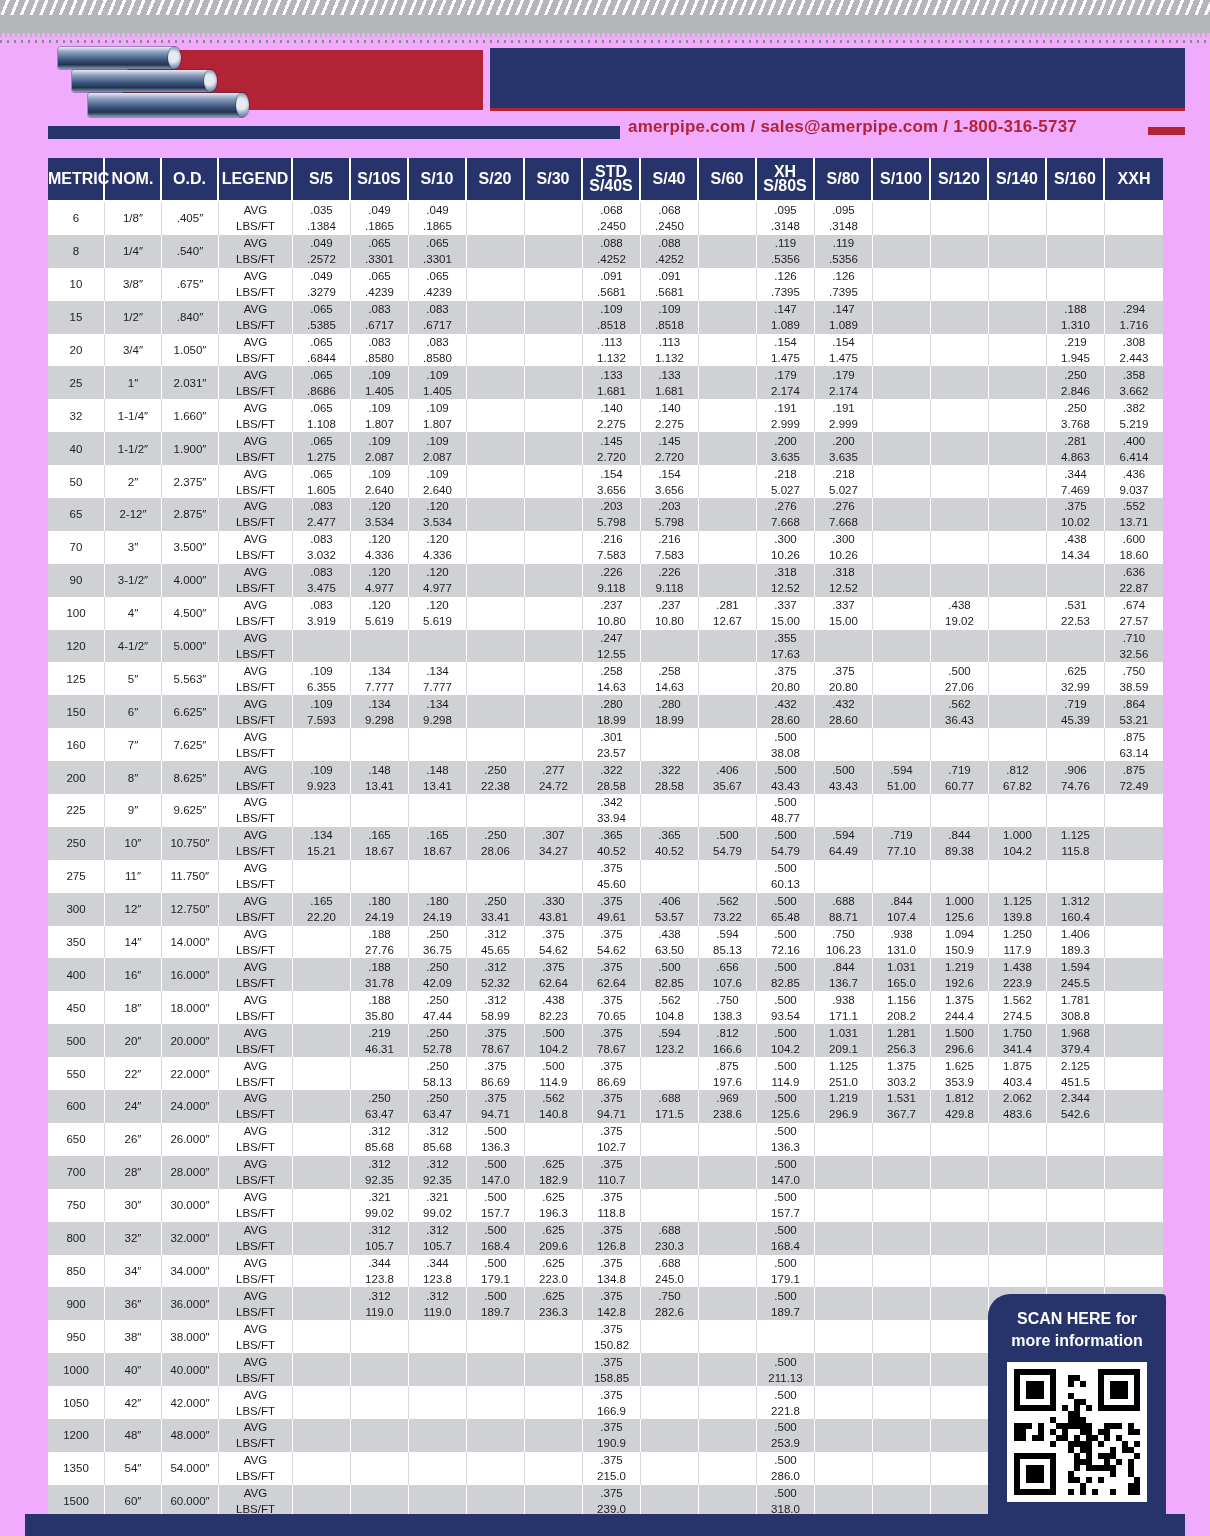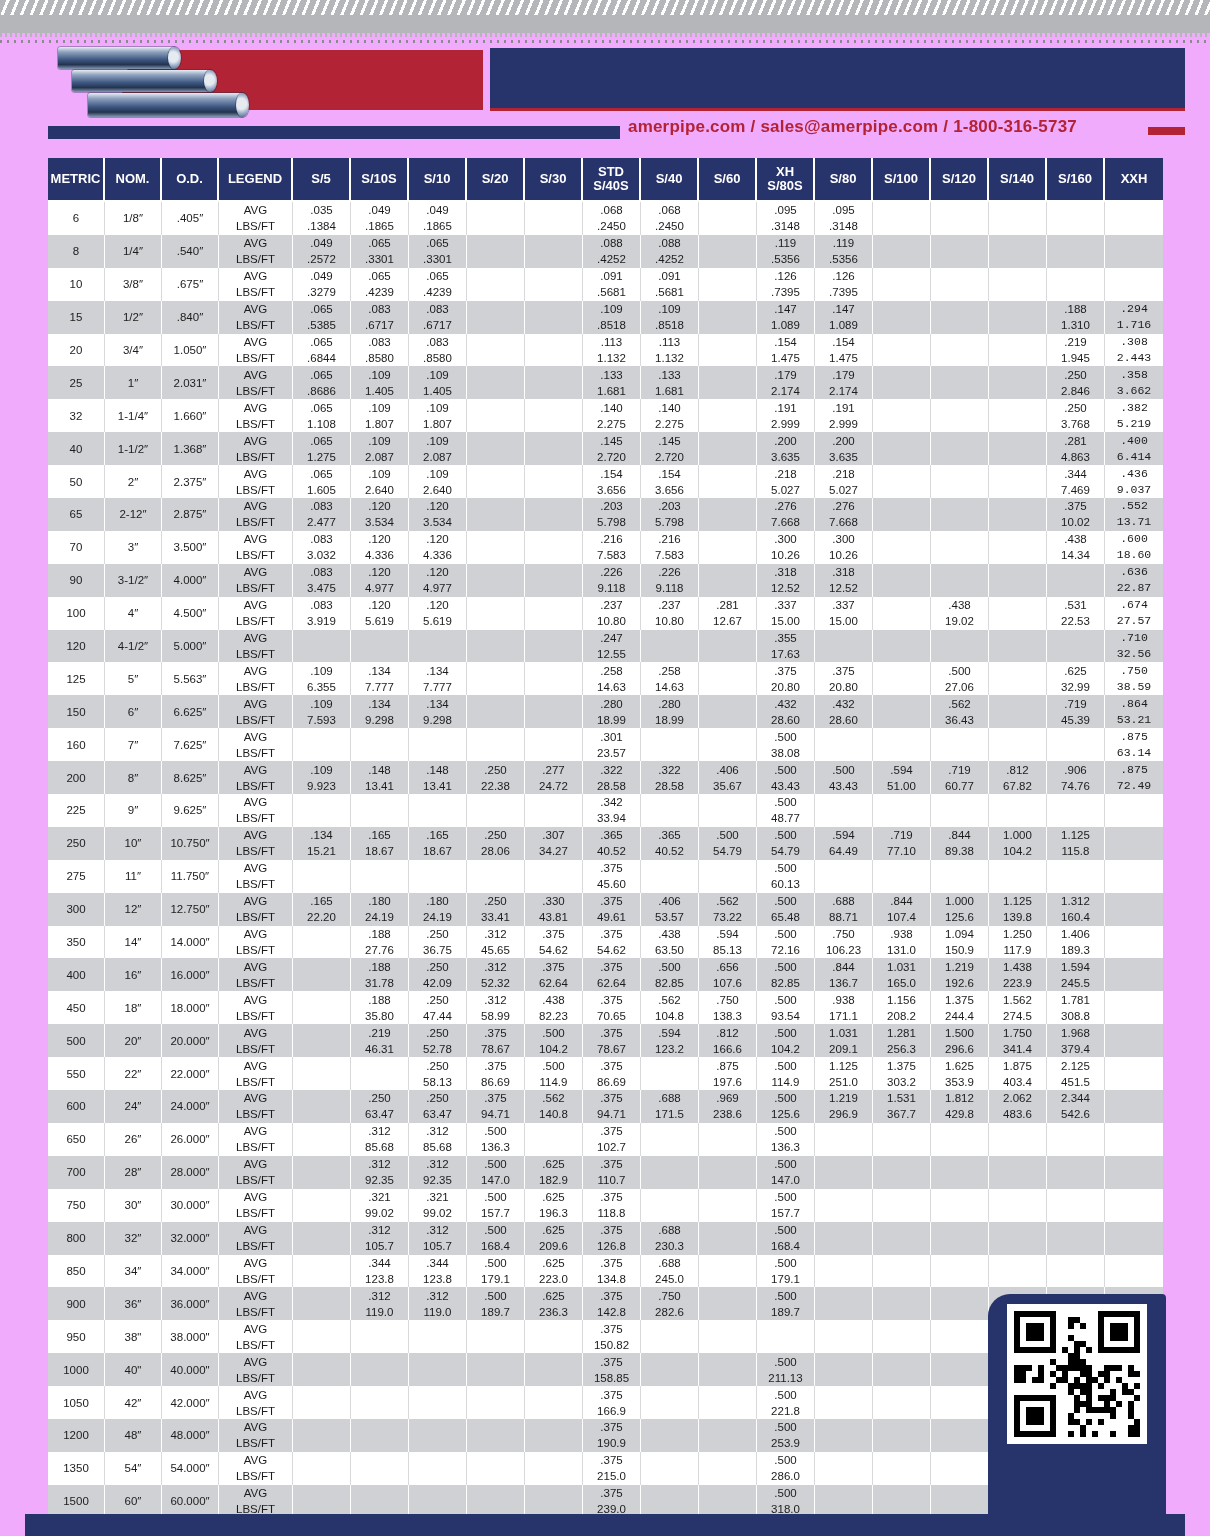--- a/index.html
+++ b/index.html
@@ -38,27 +38,27 @@
   .pipe .cap{position:absolute;right:-5px;top:0;bottom:0;width:13px;border-radius:50%;
      background:radial-gradient(circle at 40% 45%,#e6ebf2 0 35%,#9fb0c9 60%,#3f567e 100%);
      box-shadow:0 0 0 1px rgba(30,45,75,.4);}
   .pipe1{left:2px;top:2px;width:118px;height:22px;}
   .pipe2{left:16px;top:25px;width:140px;height:22px;}
   .pipe3{left:32px;top:48px;width:156px;height:24px;}
 
   
   table.pipes-table{position:absolute;left:48px;top:158px;width:1115px;
      border-collapse:separate;border-spacing:0;table-layout:fixed;}
-  table.pipes-table th{background:#27336b;color:#ffffff;font-size:13px;font-weight:bold;
+  table.pipes-table th{background:#27336b;color:#ffffff;font-size:16px;font-weight:bold;
      height:42px;text-align:center;vertical-align:middle;white-space:pre-line;
      border-right:2px solid #ffffff;border-bottom:2px solid #ffffff;line-height:14px;padding:0;}
   table.pipes-table th:last-child{border-right:none;}
   table.pipes-table td{height:32.9px;padding:0;text-align:center;vertical-align:middle;
      font-size:11.5px;color:#1c1c1c;line-height:14px;border-right:1px solid #d8d9db;}
-  table.pipes-table td:last-child{border-right:none;font-family:Liberation Mono, monospace;}
+  table.pipes-table td:last-child{border-right:none;}
   tr.gray td{background:#cfd1d4;border-right-color:#ffffff;}
   tr.white td{background:#ffffff;}
   td.legend-cell{font-size:10.5px;color:#222;}
   td.fixed-cell{font-size:12px;}
   .two-line div{height:16px;display:flex;align-items:center;justify-content:center;}
 
   
   .scan-box{position:absolute;left:988px;top:1294px;width:178px;height:226px;
      background:#27336b;border-radius:22px 4px 4px 4px;color:#ffffff;text-align:center;}
   .scan-text{margin-top:14px;font-size:16px;font-weight:bold;line-height:22px;}
@@ -485,21 +485,21 @@
             <div>3.768</div>
           </td>
           <td class="two-line">
             <div>.382</div>
             <div>5.219</div>
           </td>
         </tr>
         <tr class="gray">
           <td class="fixed-cell">40</td>
           <td class="fixed-cell">1-1/2″</td>
-          <td class="fixed-cell">1.368″</td>
+          <td class="fixed-cell">1.900″</td>
           <td class="legend-cell two-line">
             <div>AVG</div>
             <div>LBS/FT</div>
           </td>
           <td class="two-line">
             <div>.065</div>
             <div>1.275</div>
           </td>
           <td class="two-line">
             <div>.109</div>
@@ -2037,20 +2037,24 @@
           <td class="two-line"></td>
           <td class="two-line"></td>
           <td class="two-line"></td>
           <td class="two-line"></td>
           <td class="two-line"></td>
         </tr>
       </tbody>
     </table>
 
   <aside class="scan-box">
+    <div class="scan-text">
+      <span>SCAN HERE for</span>
+      <span>more information</span>
+    </div>
     <div class="qr-frame">
       <svg id="qr-svg" width="128" height="128">
           <rect x="1" y="1" width="6" height="6" fill="#000"></rect>
           <rect x="7" y="1" width="6" height="6" fill="#000"></rect>
           <rect x="13" y="1" width="6" height="6" fill="#000"></rect>
           <rect x="19" y="1" width="6" height="6" fill="#000"></rect>
           <rect x="25" y="1" width="6" height="6" fill="#000"></rect>
           <rect x="31" y="1" width="6" height="6" fill="#000"></rect>
           <rect x="37" y="1" width="6" height="6" fill="#000"></rect>
           <rect x="85" y="1" width="6" height="6" fill="#000"></rect>

